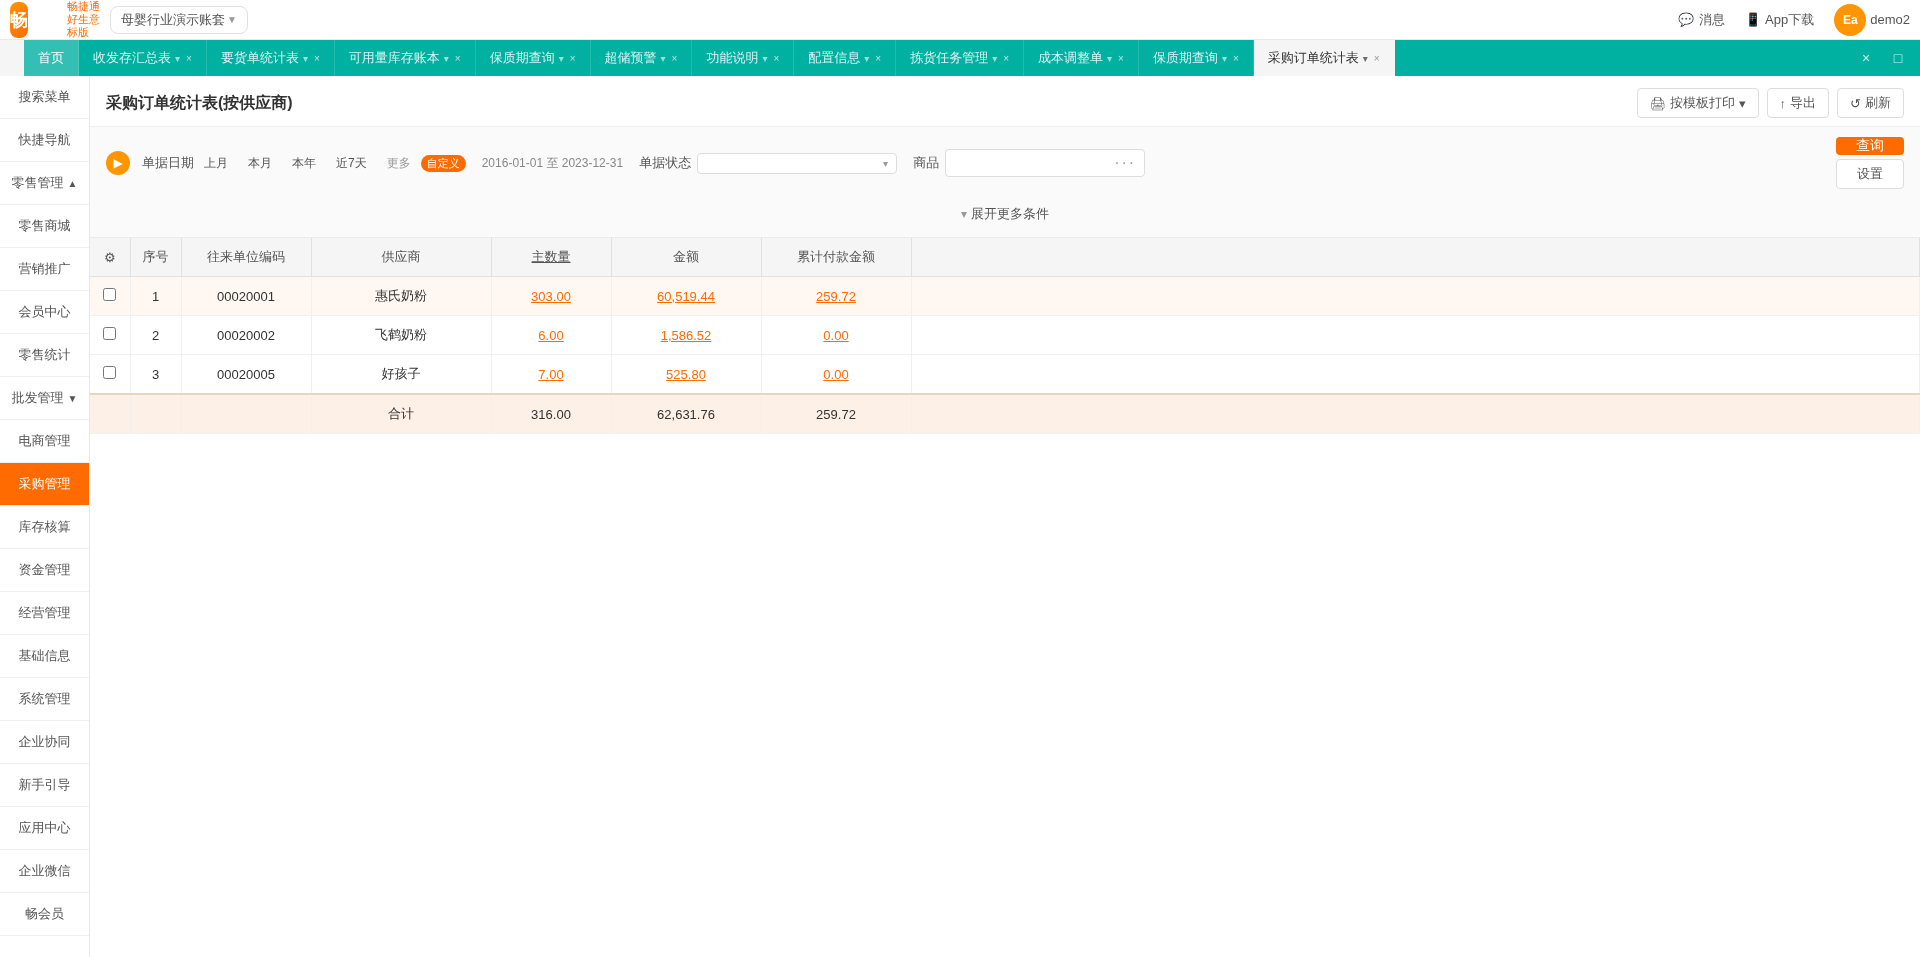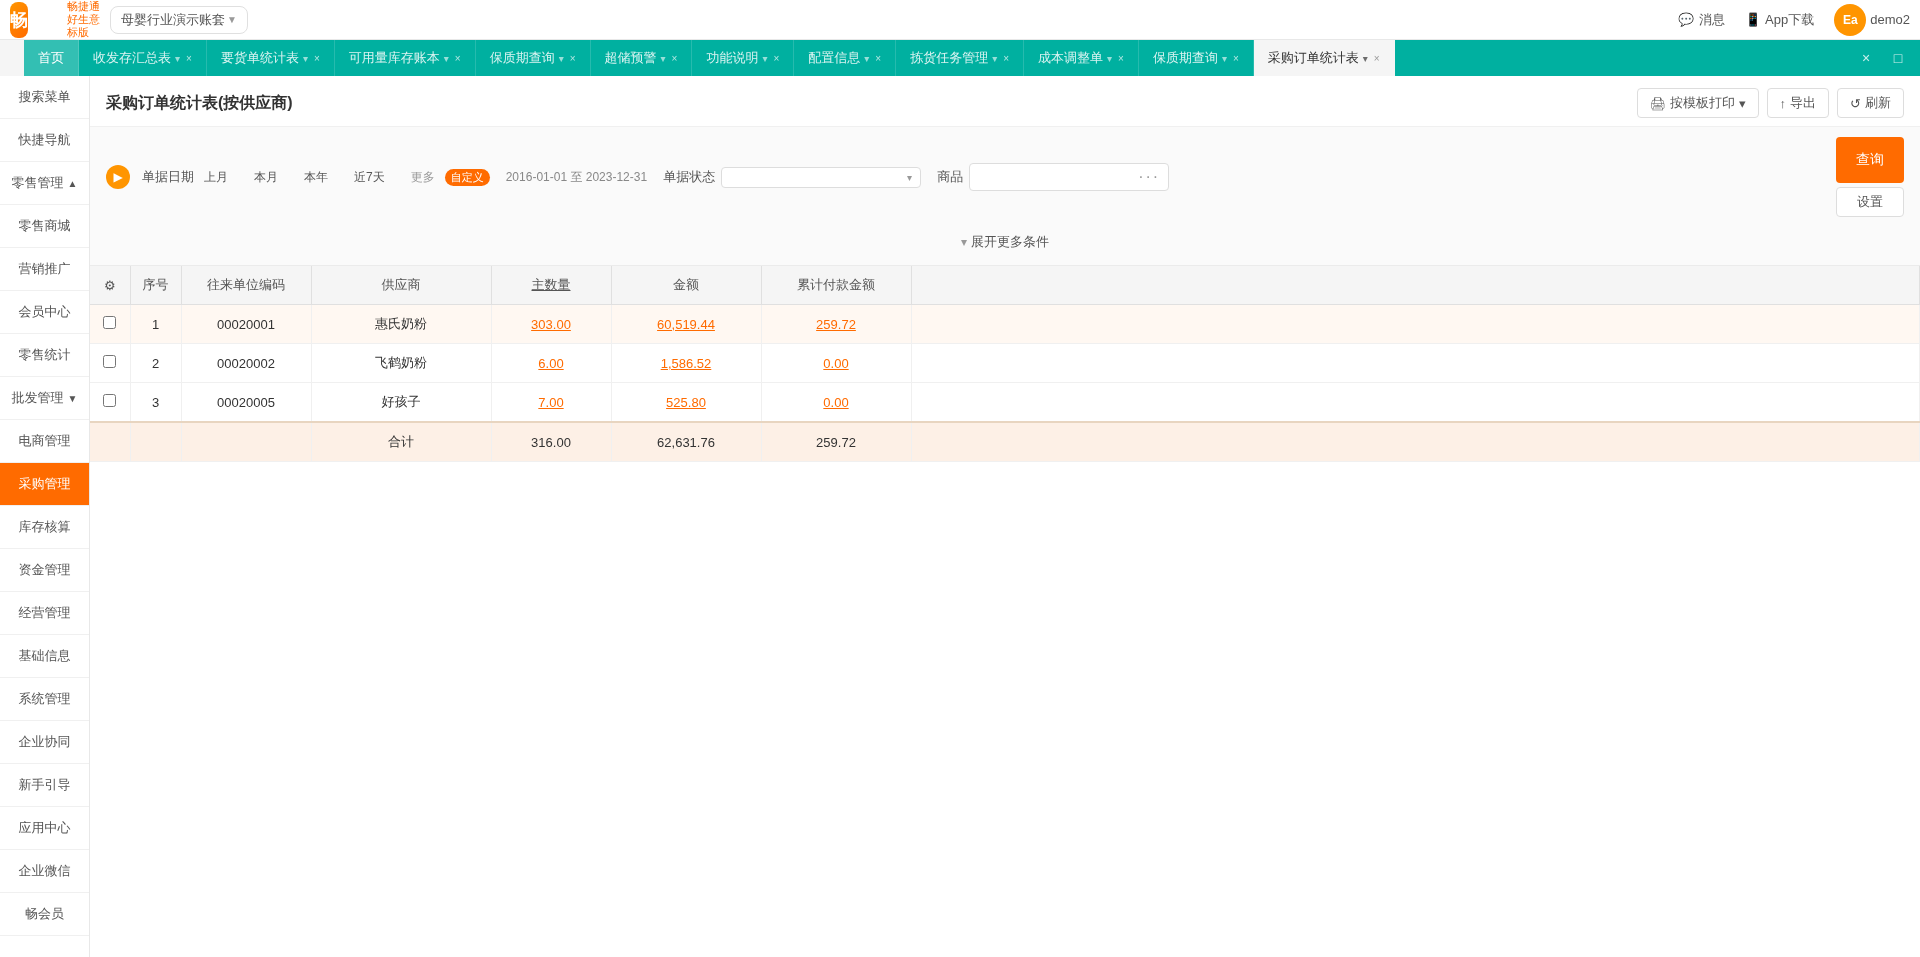--- a/index.html
+++ b/index.html
@@ -47,31 +47,31 @@
     .page-header-actions { display: flex; align-items: center; gap: 8px; }
     .btn-print { display: flex; align-items: center; gap: 4px; padding: 5px 12px; border: 1px solid #ddd; border-radius: 4px; background: #fff; cursor: pointer; font-size: 13px; color: #555; }
     .btn-export { display: flex; align-items: center; gap: 4px; padding: 5px 12px; border: 1px solid #ddd; border-radius: 4px; background: #fff; cursor: pointer; font-size: 13px; color: #555; }
     .btn-refresh { display: flex; align-items: center; gap: 4px; padding: 5px 12px; border: 1px solid #ddd; border-radius: 4px; background: #fff; cursor: pointer; font-size: 13px; color: #555; }
 
     
     .filter-area { padding: 10px 16px; background: #fafafa; border-bottom: 1px solid #ebebeb; }
     .filter-row { display: flex; align-items: center; gap: 16px; flex-wrap: wrap; }
     .filter-item { display: flex; align-items: center; gap: 6px; }
     .filter-label { font-size: 13px; color: #555; white-space: nowrap; }
-    .filter-date-shortcuts { display: flex; gap: 18px; }
+    .filter-date-shortcuts { display: flex; gap: 12px; }
     .date-shortcut { font-size: 12px; color: #555; cursor: pointer; padding: 2px 4px; }
     .date-shortcut.more { color: #999; }
     .date-badge { background: #ff6b00; color: white; font-size: 11px; padding: 1px 6px; border-radius: 10px; cursor: pointer; }
     .date-range { font-size: 12px; color: #888; }
     .filter-select { display: flex; align-items: center; gap: 4px; border: 1px solid #ddd; border-radius: 4px; padding: 4px 8px; min-width: 200px; cursor: pointer; background: #fff; }
     .filter-select-text { flex: 1; font-size: 13px; color: #888; }
     .filter-select-chevron { font-size: 10px; color: #999; }
     .filter-input { border: 1px solid #ddd; border-radius: 4px; padding: 4px 8px; min-width: 200px; font-size: 13px; color: #888; display: flex; align-items: center; justify-content: space-between; cursor: pointer; background: #fff; }
     .filter-input-dots { color: #999; font-size: 16px; letter-spacing: 2px; }
-    .btn-query { background: #ff6b00; color: white; border: none; border-radius: 4px; padding: 14px 20px; font-size: 14px; cursor: pointer; }
+    .btn-query { background: #ff6b00; color: white; border: none; border-radius: 4px; padding: 0 20px; font-size: 14px; cursor: pointer; }
     .btn-settings { background: #fff; color: #555; border: 1px solid #ddd; border-radius: 4px; padding: 5px 16px; font-size: 13px; cursor: pointer; }
     .expand-more-btn { display: flex; align-items: center; gap: 4px; color: #555; font-size: 13px; cursor: pointer; padding: 4px 8px; margin-top: 8px; }
     .expand-arrow { font-size: 12px; color: #999; }
     .filter-toggle-btn { width: 24px; height: 24px; background: #ff9500; border-radius: 50%; display: flex; align-items: center; justify-content: center; color: white; cursor: pointer; font-size: 12px; margin-right: 4px; }
 
     
     .table-container { flex: 1; overflow: auto; padding: 0; }
     table { width: 100%; border-collapse: collapse; }
     thead tr { background: #f5f5f5; }
     th { padding: 10px 12px; text-align: center; font-weight: 500; color: #555; font-size: 13px; border-bottom: 1px solid #e0e0e0; border-right: 1px solid #e0e0e0; white-space: nowrap; }

